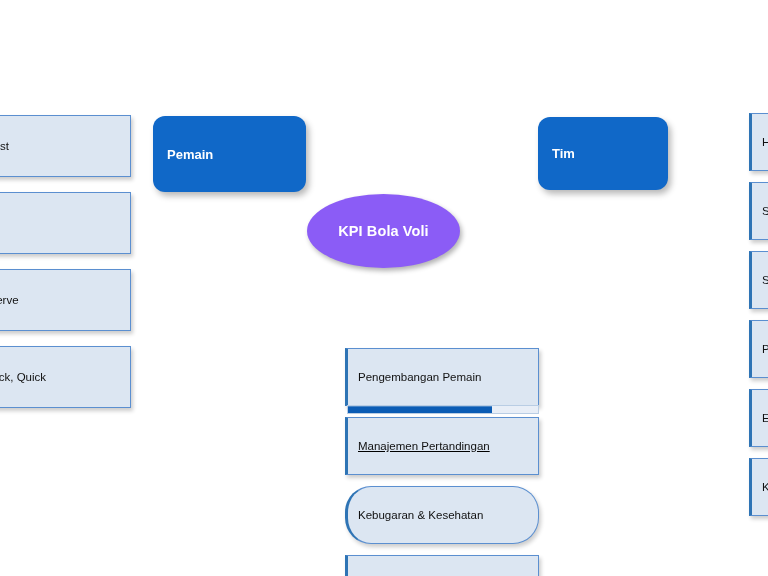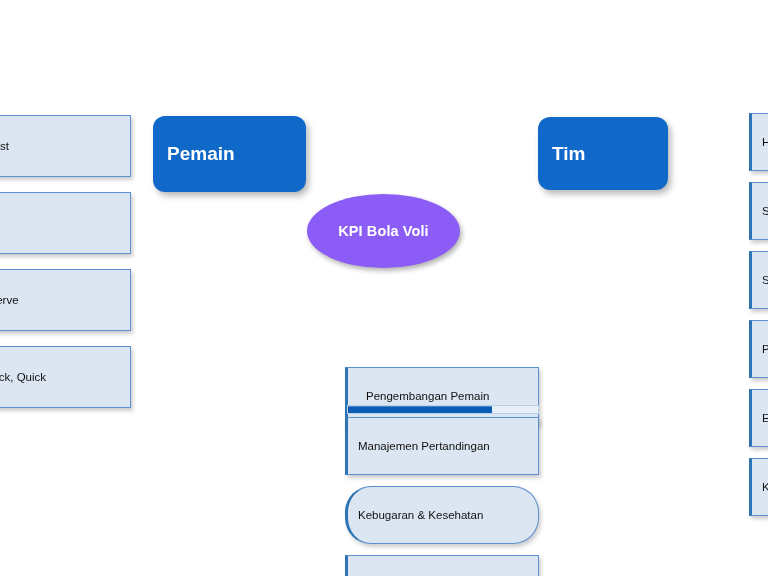--- a/index.html
+++ b/index.html
@@ -50,21 +50,21 @@
     position: absolute;
     background: #1068c8;
     border-radius: 12px;
     box-shadow: 3px 4px 6px rgba(0,0,0,0.28);
     display: flex;
     align-items: center;
     z-index: 5;
   }
   .branch-node .label {
     color: #ffffff;
-    font-size: 19px;
+    font-size: 13px;
     font-weight: bold;
     padding-left: 14px;
     white-space: nowrap;
   }
   #branch-pemain {
     left: 153px;
     top: 116px;
     width: 153px;
     height: 76px;
   }
@@ -167,29 +167,29 @@
   <div class="leaf-node leaf-right" style="top:320px;">
     <span class="label">Pe</span>
   </div>
   <div class="leaf-node leaf-right" style="top:389px;">
     <span class="label">En</span>
   </div>
   <div class="leaf-node leaf-right" style="top:458px;">
     <span class="label">Ke</span>
   </div>
 
-  <div class="leaf-node leaf-center" style="top:367px;padding-left:8px;">
+  <div class="leaf-node leaf-center" style="top:348px;">
     <span class="label">Pengembangan Pemain</span>
   </div>
 
   <div class="progress-track">
     <div class="progress-fill" id="progress-fill" style="width: 76%;"></div>
   </div>
 
-  <div class="leaf-node leaf-center" style="top:417px;">
+  <div class="leaf-node leaf-center" style="top:417px;text-decoration:underline;">
     <span class="label">Manajemen Pertandingan</span>
   </div>
   <div class="leaf-node leaf-center" style="top:486px;border-radius:26px;">
     <span class="label">Kebugaran &amp; Kesehatan</span>
   </div>
   <div class="leaf-node leaf-center" style="top:555px;">
     <span class="label"></span>
   </div>
 
   <div class="branch-node" id="branch-pemain">

